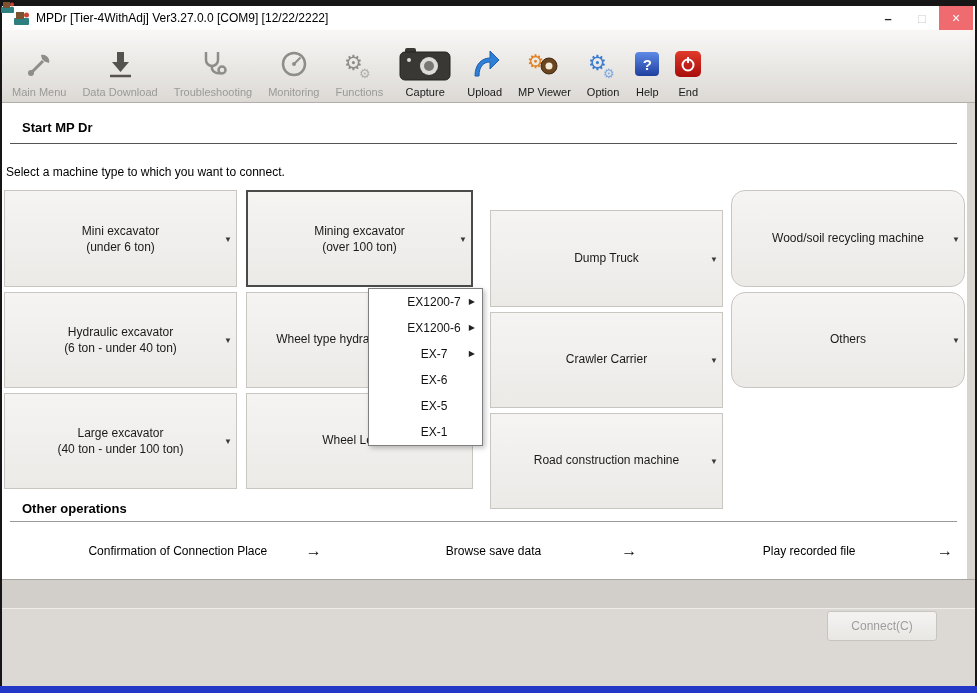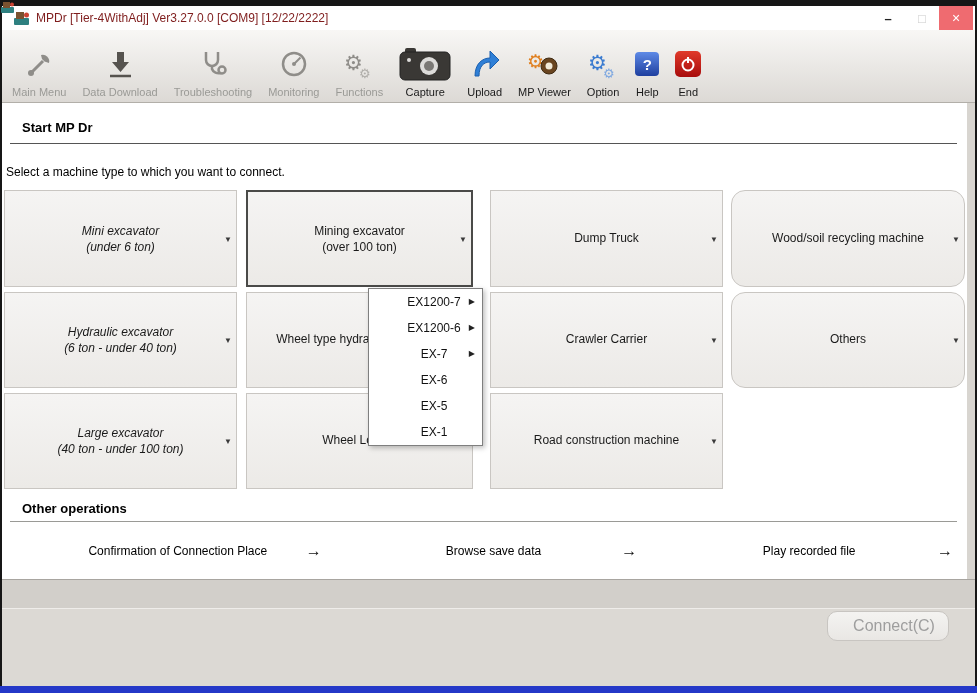--- a/index.html
+++ b/index.html
@@ -10,21 +10,21 @@
   }
   
   .frame-top { position:absolute; left:0; top:0; width:977px; height:6px; background:#161616; }
   .frame-left { position:absolute; left:0; top:6px; width:2px; height:680px; background:#161616; }
   .frame-right { position:absolute; right:0; top:6px; width:2px; height:680px; background:#161616; }
   .corner-icon { position:absolute; left:1px; top:0; z-index:30; }
 
   
   .titlebar { position:absolute; left:2px; right:2px; top:6px; height:24px; background:#ffffff; display:flex; align-items:center; }
   .titlebar .app-ico { margin-left:12px; display:flex; }
-  .title-text { font-size:12px; color:#7f1d1d; margin-left:6px; white-space:nowrap; }
+  .title-text { font-size:12px; color:#000000; margin-left:6px; white-space:nowrap; }
   .win-controls { position:absolute; right:2px; top:0; height:24px; display:flex; }
   .win-btn { width:34px; height:24px; display:flex; align-items:center; justify-content:center; font-size:13px; cursor:pointer; }
   .win-btn.min { color:#222; font-weight:bold; }
   .win-btn.max { color:#cccccc; }
   .win-btn.close { background:#ef6b70; color:#fff; font-size:14px; }
 
   
   .toolbar { position:absolute; left:2px; right:2px; top:30px; height:73px;
     background:linear-gradient(#f8f7f5,#dcd9d5); border-bottom:1px solid #b2afa9;
     display:flex; align-items:flex-end; padding-left:2px; box-sizing:border-box; }
@@ -45,40 +45,40 @@
   .rule { position:absolute; height:1px; background:#8a8a86; }
   .rule1 { left:10px; width:947px; top:143px; background:#555; }
   .instruction { position:absolute; left:6px; top:165px; font-size:12px; color:#000; }
 
   .machine-btn { position:absolute; display:flex; flex-direction:column; align-items:center; justify-content:center;
     gap:2px; background:linear-gradient(#f5f4f3,#eceae7); border:1px solid #c9c6c2; box-sizing:border-box;
     font-size:12px; color:#1a1a1a; text-align:center; cursor:pointer; }
   .machine-btn.selected { border:2px solid #4a4a48; }
   .machine-btn .caret { position:absolute; right:4px; top:50%; transform:translateY(-50%); font-size:8px; color:#3a3a3a; }
   .r1 { top:190px; height:97px; } .r2 { top:292px; height:96px; } .r3 { top:393px; height:96px; }
-  .c1 { left:4px; width:233px;font-style:italic; } .c2 { left:246px; width:227px; } .c3 { left:490px; width:233px; } .c4 { left:731px; width:234px;border-radius:14px; }
+  .c1 { left:4px; width:233px; } .c2 { left:246px; width:227px; } .c3 { left:490px; width:233px;margin-top:20px; } .c4 { left:731px; width:234px;border-radius:14px; }
 
   .model-menu { position:absolute; left:368px; top:288px; width:113px; background:#ffffff;
     border:1px solid #7f7f7f; box-shadow:2px 2px 5px rgba(0,0,0,.25); z-index:10; }
   .model-item { position:relative; height:26px; line-height:26px; padding-left:17px; font-size:12px; color:#111; cursor:pointer;text-align:center; }
   .model-item .sub { position:absolute; right:7px; top:0; font-size:8px; color:#222; }
 
   .ops-title { position:absolute; left:22px; top:501px; font-size:13px; font-weight:bold; color:#000; }
   .rule2 { left:10px; width:947px; top:521px; background:#9a9a96; }
   .ops-links { position:absolute; left:20px; right:10px; top:538px; height:26px; display:flex; }
   .op-link { flex:1; position:relative; display:flex; align-items:center; justify-content:center;
     font-size:12px; color:#000; cursor:pointer; }
   .op-link .arrow { position:absolute; right:14px; font-size:16px; font-weight:bold; color:#111; }
 
   
   .footer-upper { position:absolute; left:2px; right:2px; top:579px; height:29px; background:#d2cfca; border-top:1px solid #a8a5a0; box-sizing:border-box; }
   .footer-lower { position:absolute; left:2px; right:2px; top:608px; height:78px; background:#dcd9d4; border-top:1px solid #efedea; box-sizing:border-box; }
   .connect-btn { position:absolute; left:827px; top:611px; width:108px; height:28px; z-index:5;
-    background:linear-gradient(#f4f3f1,#e9e7e4); border:1px solid #c8c5c1; border-radius:10px;
-    font-size:16px; color:#9e9e9e; display:flex; align-items:center; justify-content:center; cursor:default;padding-left:12px; }
+    background:linear-gradient(#f4f3f1,#e9e7e4); border:1px solid #c8c5c1; border-radius:3px;
+    font-size:12px; color:#9e9e9e; display:flex; align-items:center; justify-content:center; cursor:default; }
   .status-bar { position:absolute; left:0; right:0; top:686px; height:7px; background:#2438c8; }
 </style>
 </head>
 <body>
 
 <div class="app-window">
 
   <div class="frame-top"></div>
   <div class="frame-left"></div>
   <div class="frame-right"></div>

